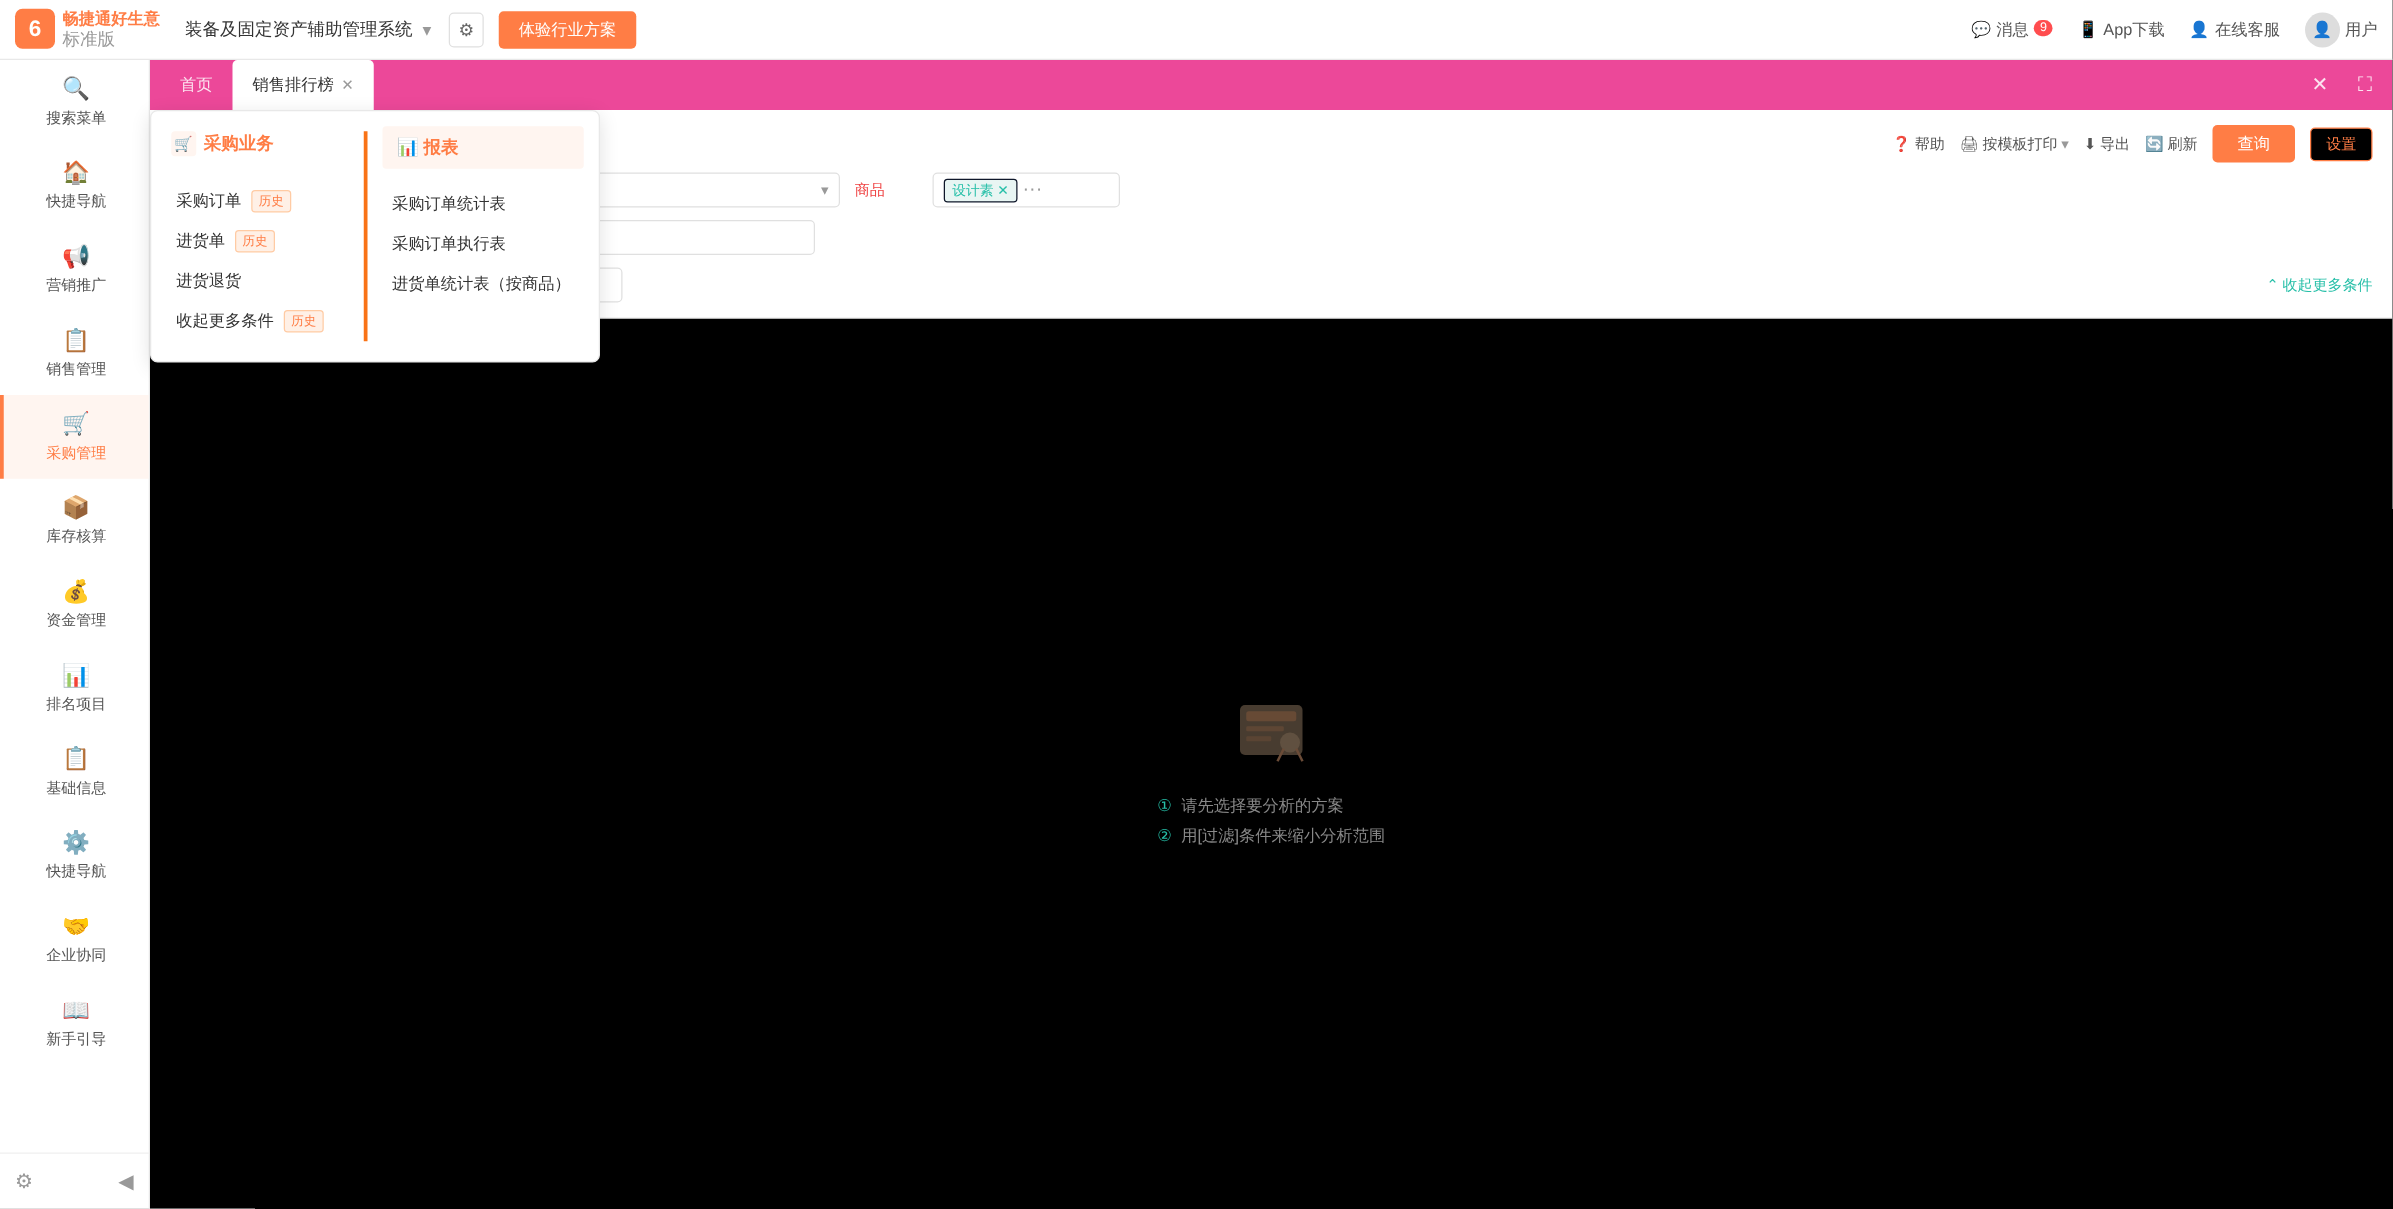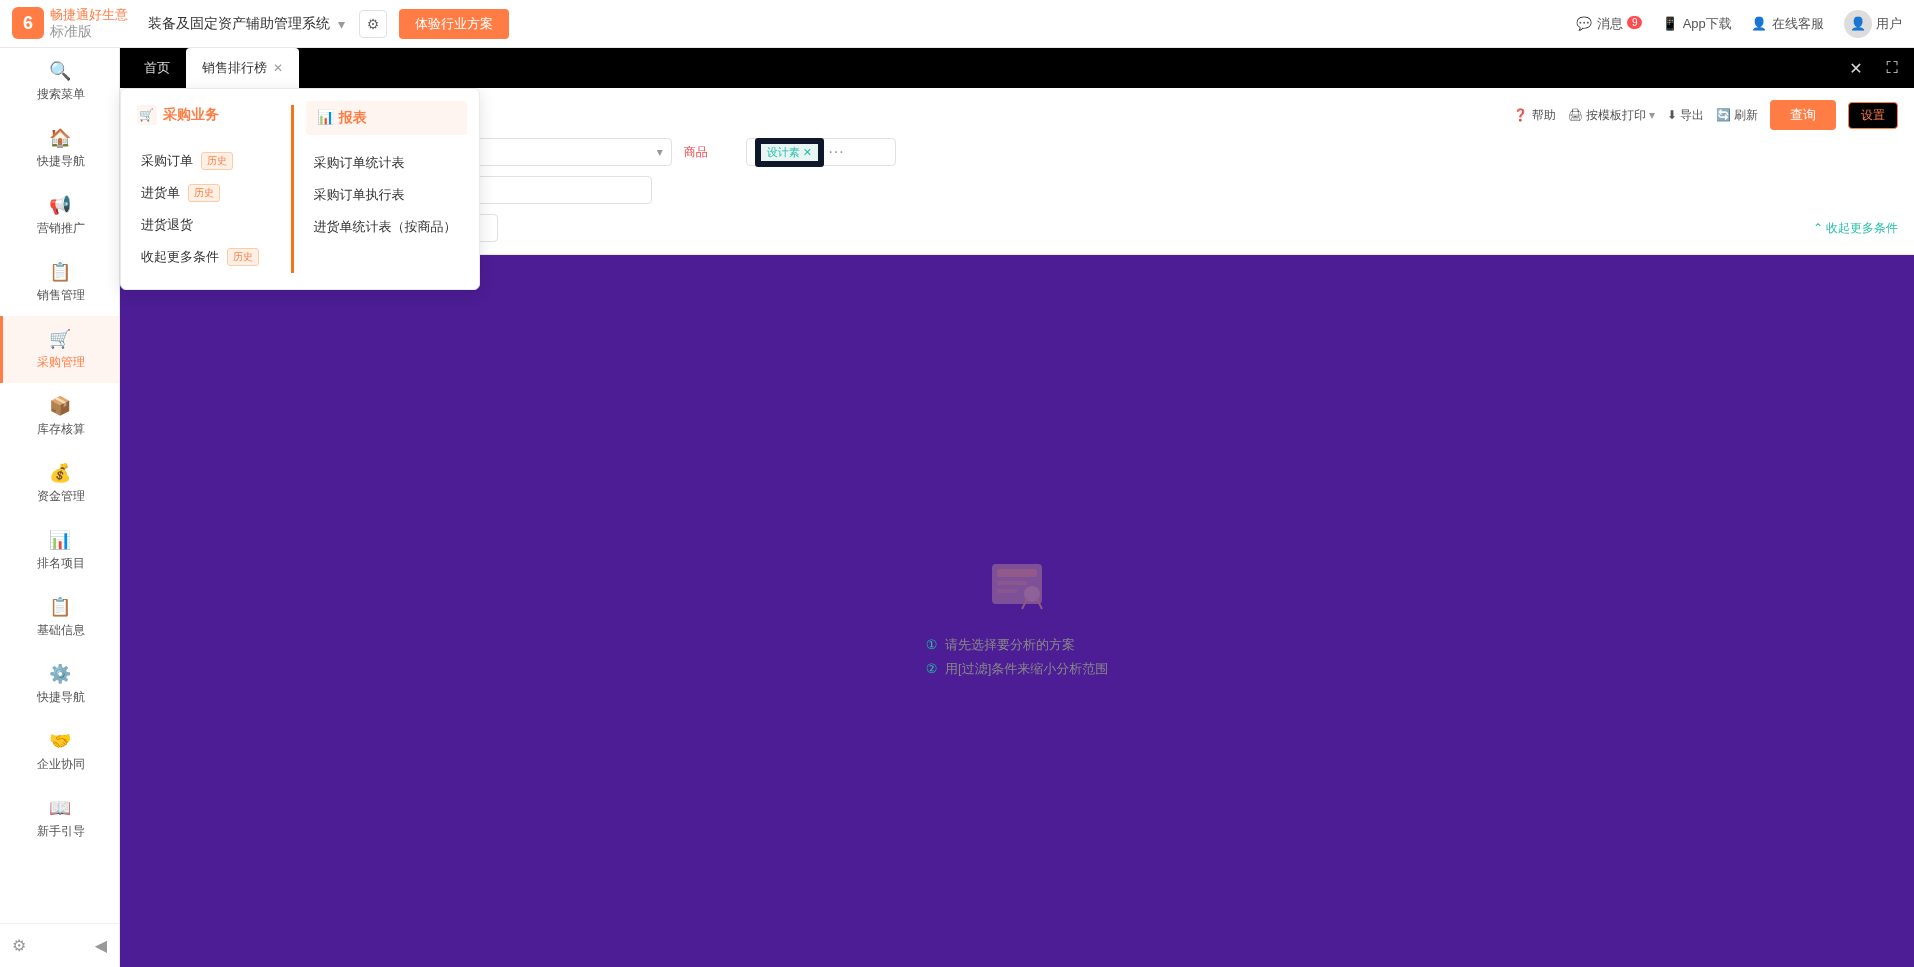--- a/index.html
+++ b/index.html
@@ -35,21 +35,21 @@
       font-size: 18px;
       font-weight: bold;
     }
     .logo-text {
       display: flex;
       flex-direction: column;
       font-size: 11px;
       color: #333;
       line-height: 1.2;
     }
-    .logo-text .main { font-size: 13px; font-weight: normal; color: #ff7d45; }
+    .logo-text .main { font-size: 13px; font-weight: bold; color: #ff7d45; }
     .logo-text .sub { color: #999; font-size: 14px; }
 
     .system-title {
       display: flex;
       align-items: center;
       gap: 8px;
       color: #333;
       font-size: 14px;
       margin-left: 16px;
     }
@@ -156,21 +156,21 @@
     
     .content-area {
       flex: 1;
       display: flex;
       flex-direction: column;
       overflow: hidden;
     }
 
     
     .tab-bar {
-      background: #000000;
+      background: #ec4899;
       display: flex;
       align-items: center;
       height: 40px;
       padding: 0 8px;
     }
     .tab-item {
       padding: 0 16px;
       height: 40px;
       display: flex;
       align-items: center;
@@ -243,21 +243,21 @@
       border: 1px solid #e0e0e0;
       border-radius: 4px;
       padding: 4px 8px;
       font-size: 12px;
       color: #333;
       height: 28px;
     }
     .tag {
       background: #e8f5f3;
       color: #26bfa8;
-      border: 6px solid #0f172a;
+      border: 1px solid #0f172a;
       border-radius: 3px;
       padding: 1px 6px;
       font-size: 11px;
       display: flex;
       align-items: center;
       gap: 3px;
     }
     .tag .remove { cursor: pointer; color: #26bfa8; }
     .btn-primary {
       background: #ff7d45;
@@ -301,21 +301,21 @@
     .ellipsis { color: #999; cursor: pointer; font-size: 16px; }
 
     
     .empty-state {
       flex: 1;
       display: flex;
       flex-direction: column;
       align-items: center;
       justify-content: center;
       gap: 12px;
-      background: #4c1d95;
+      background: #000000;
       text-align: center;
     }
     .empty-icon {
       width: 80px;
       height: 80px;
       opacity: 0.5;
     }
     .empty-text { color: #888; font-size: 13px; }
 
     

